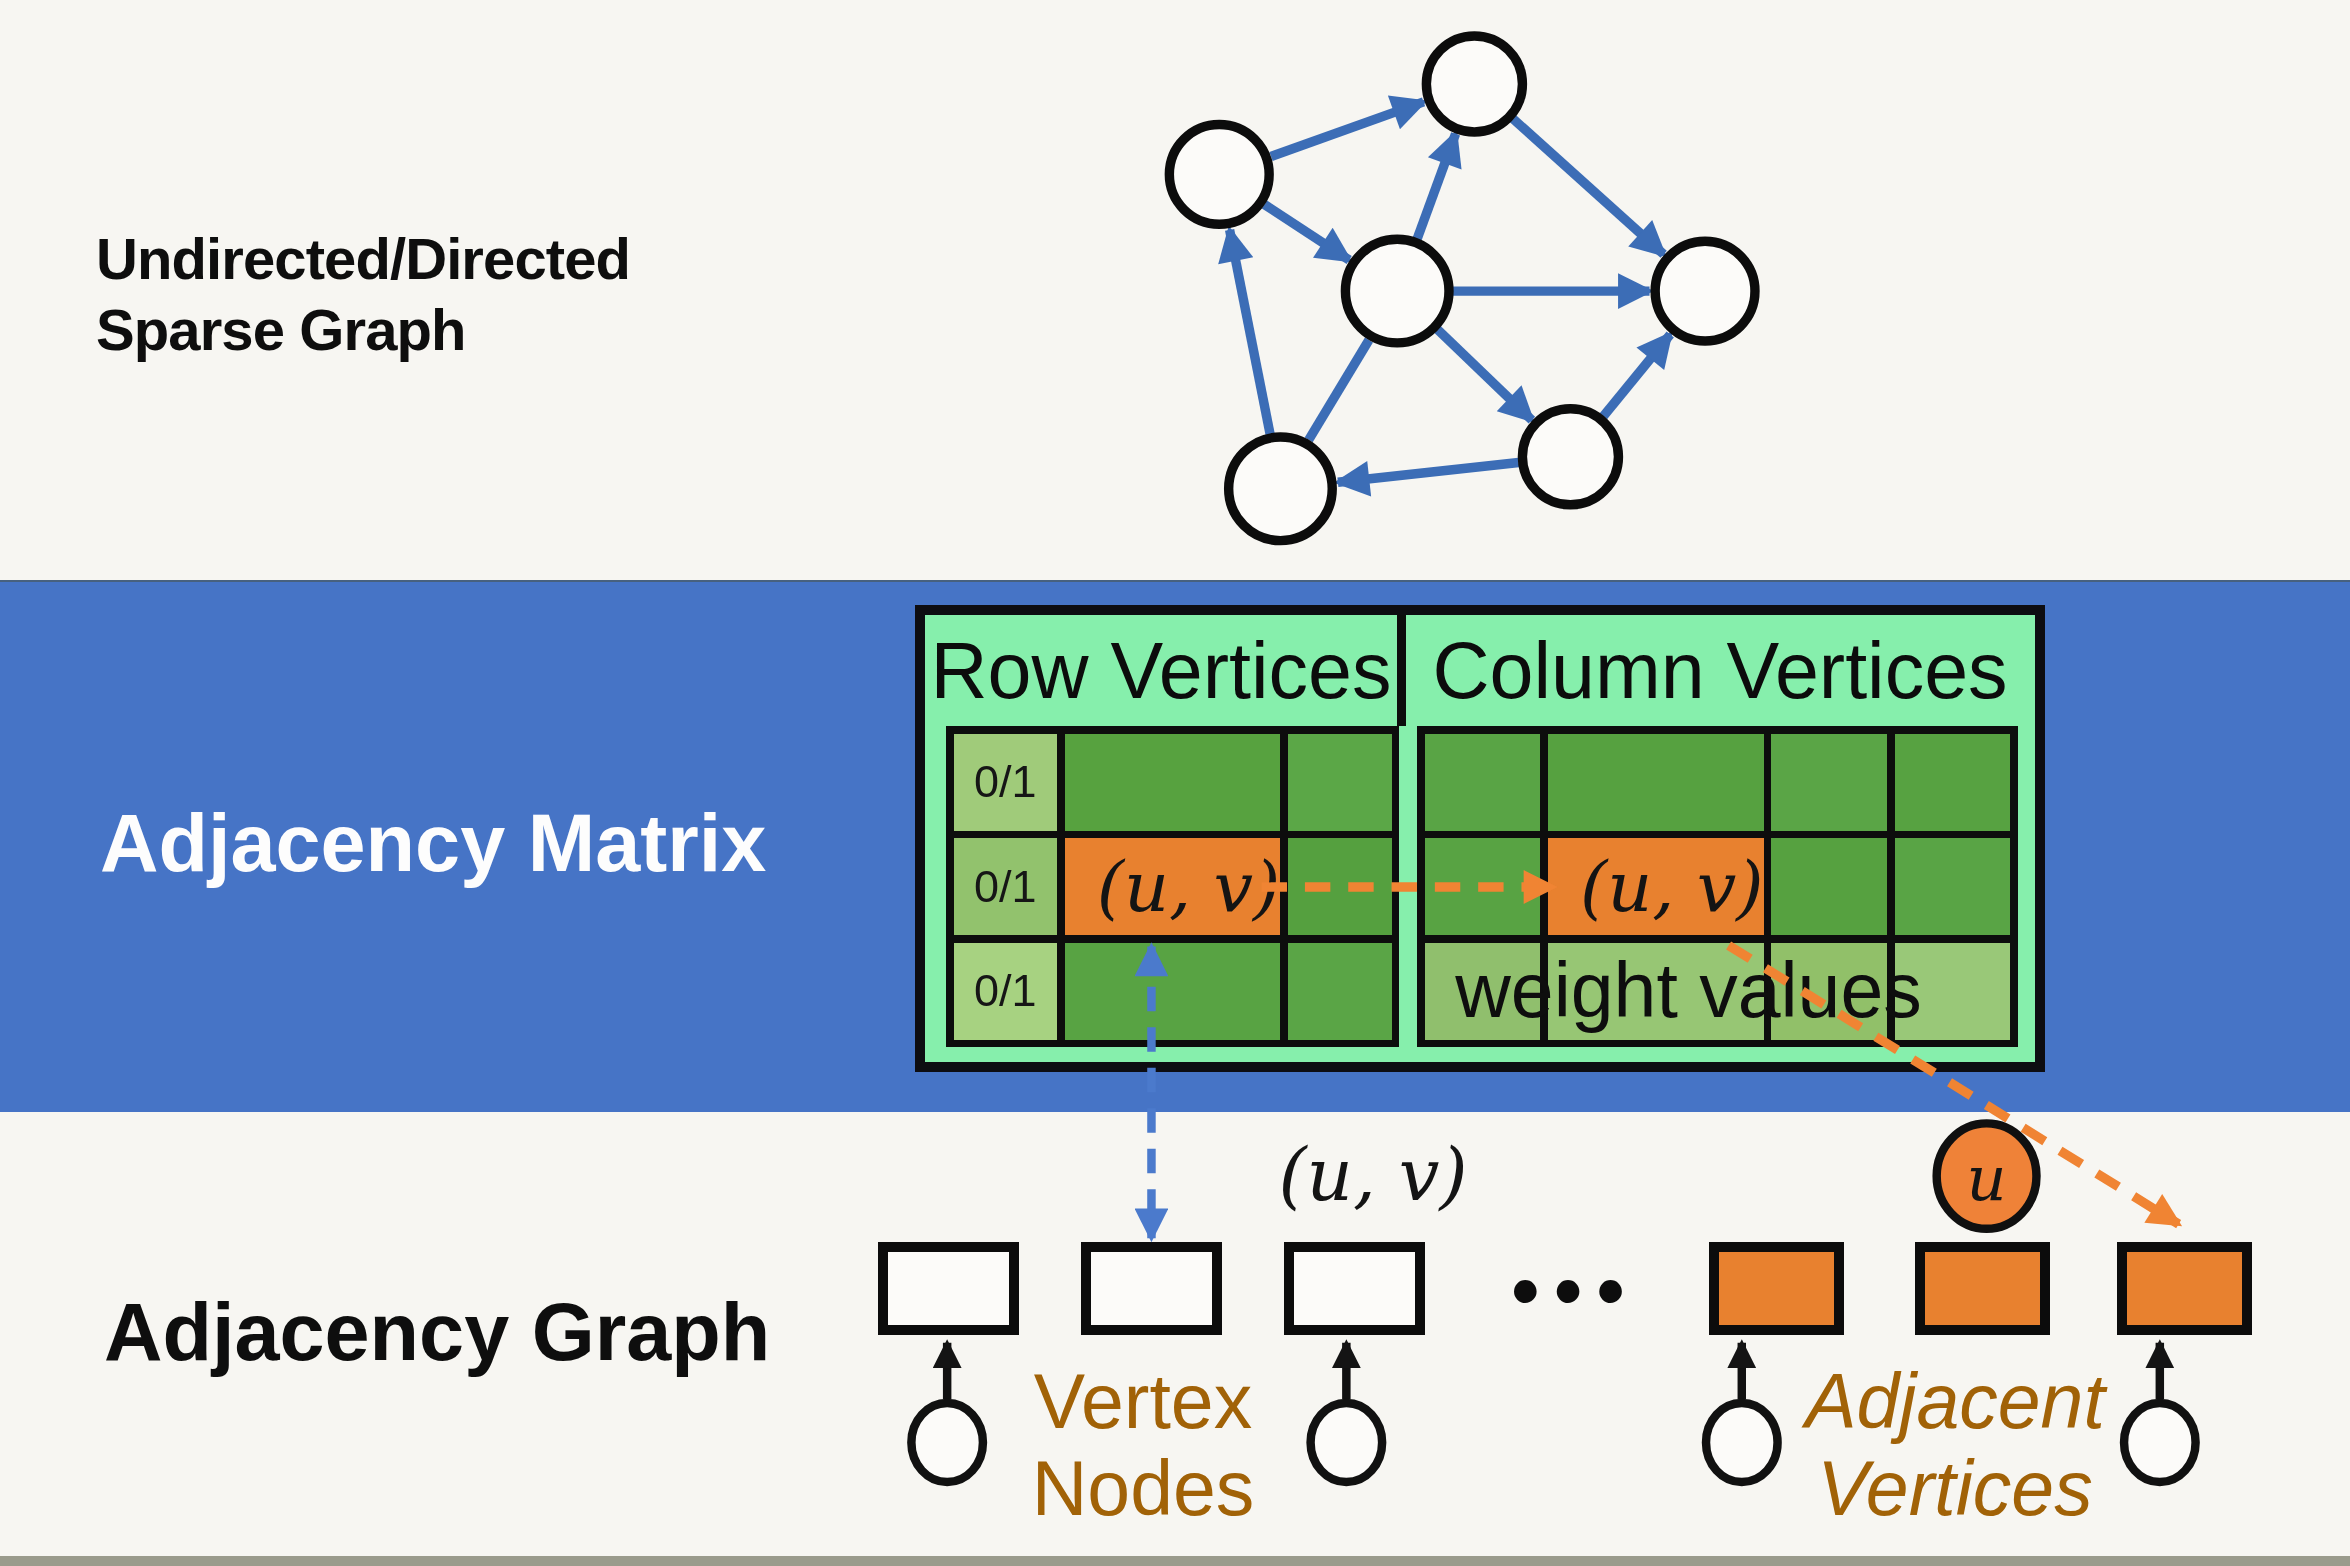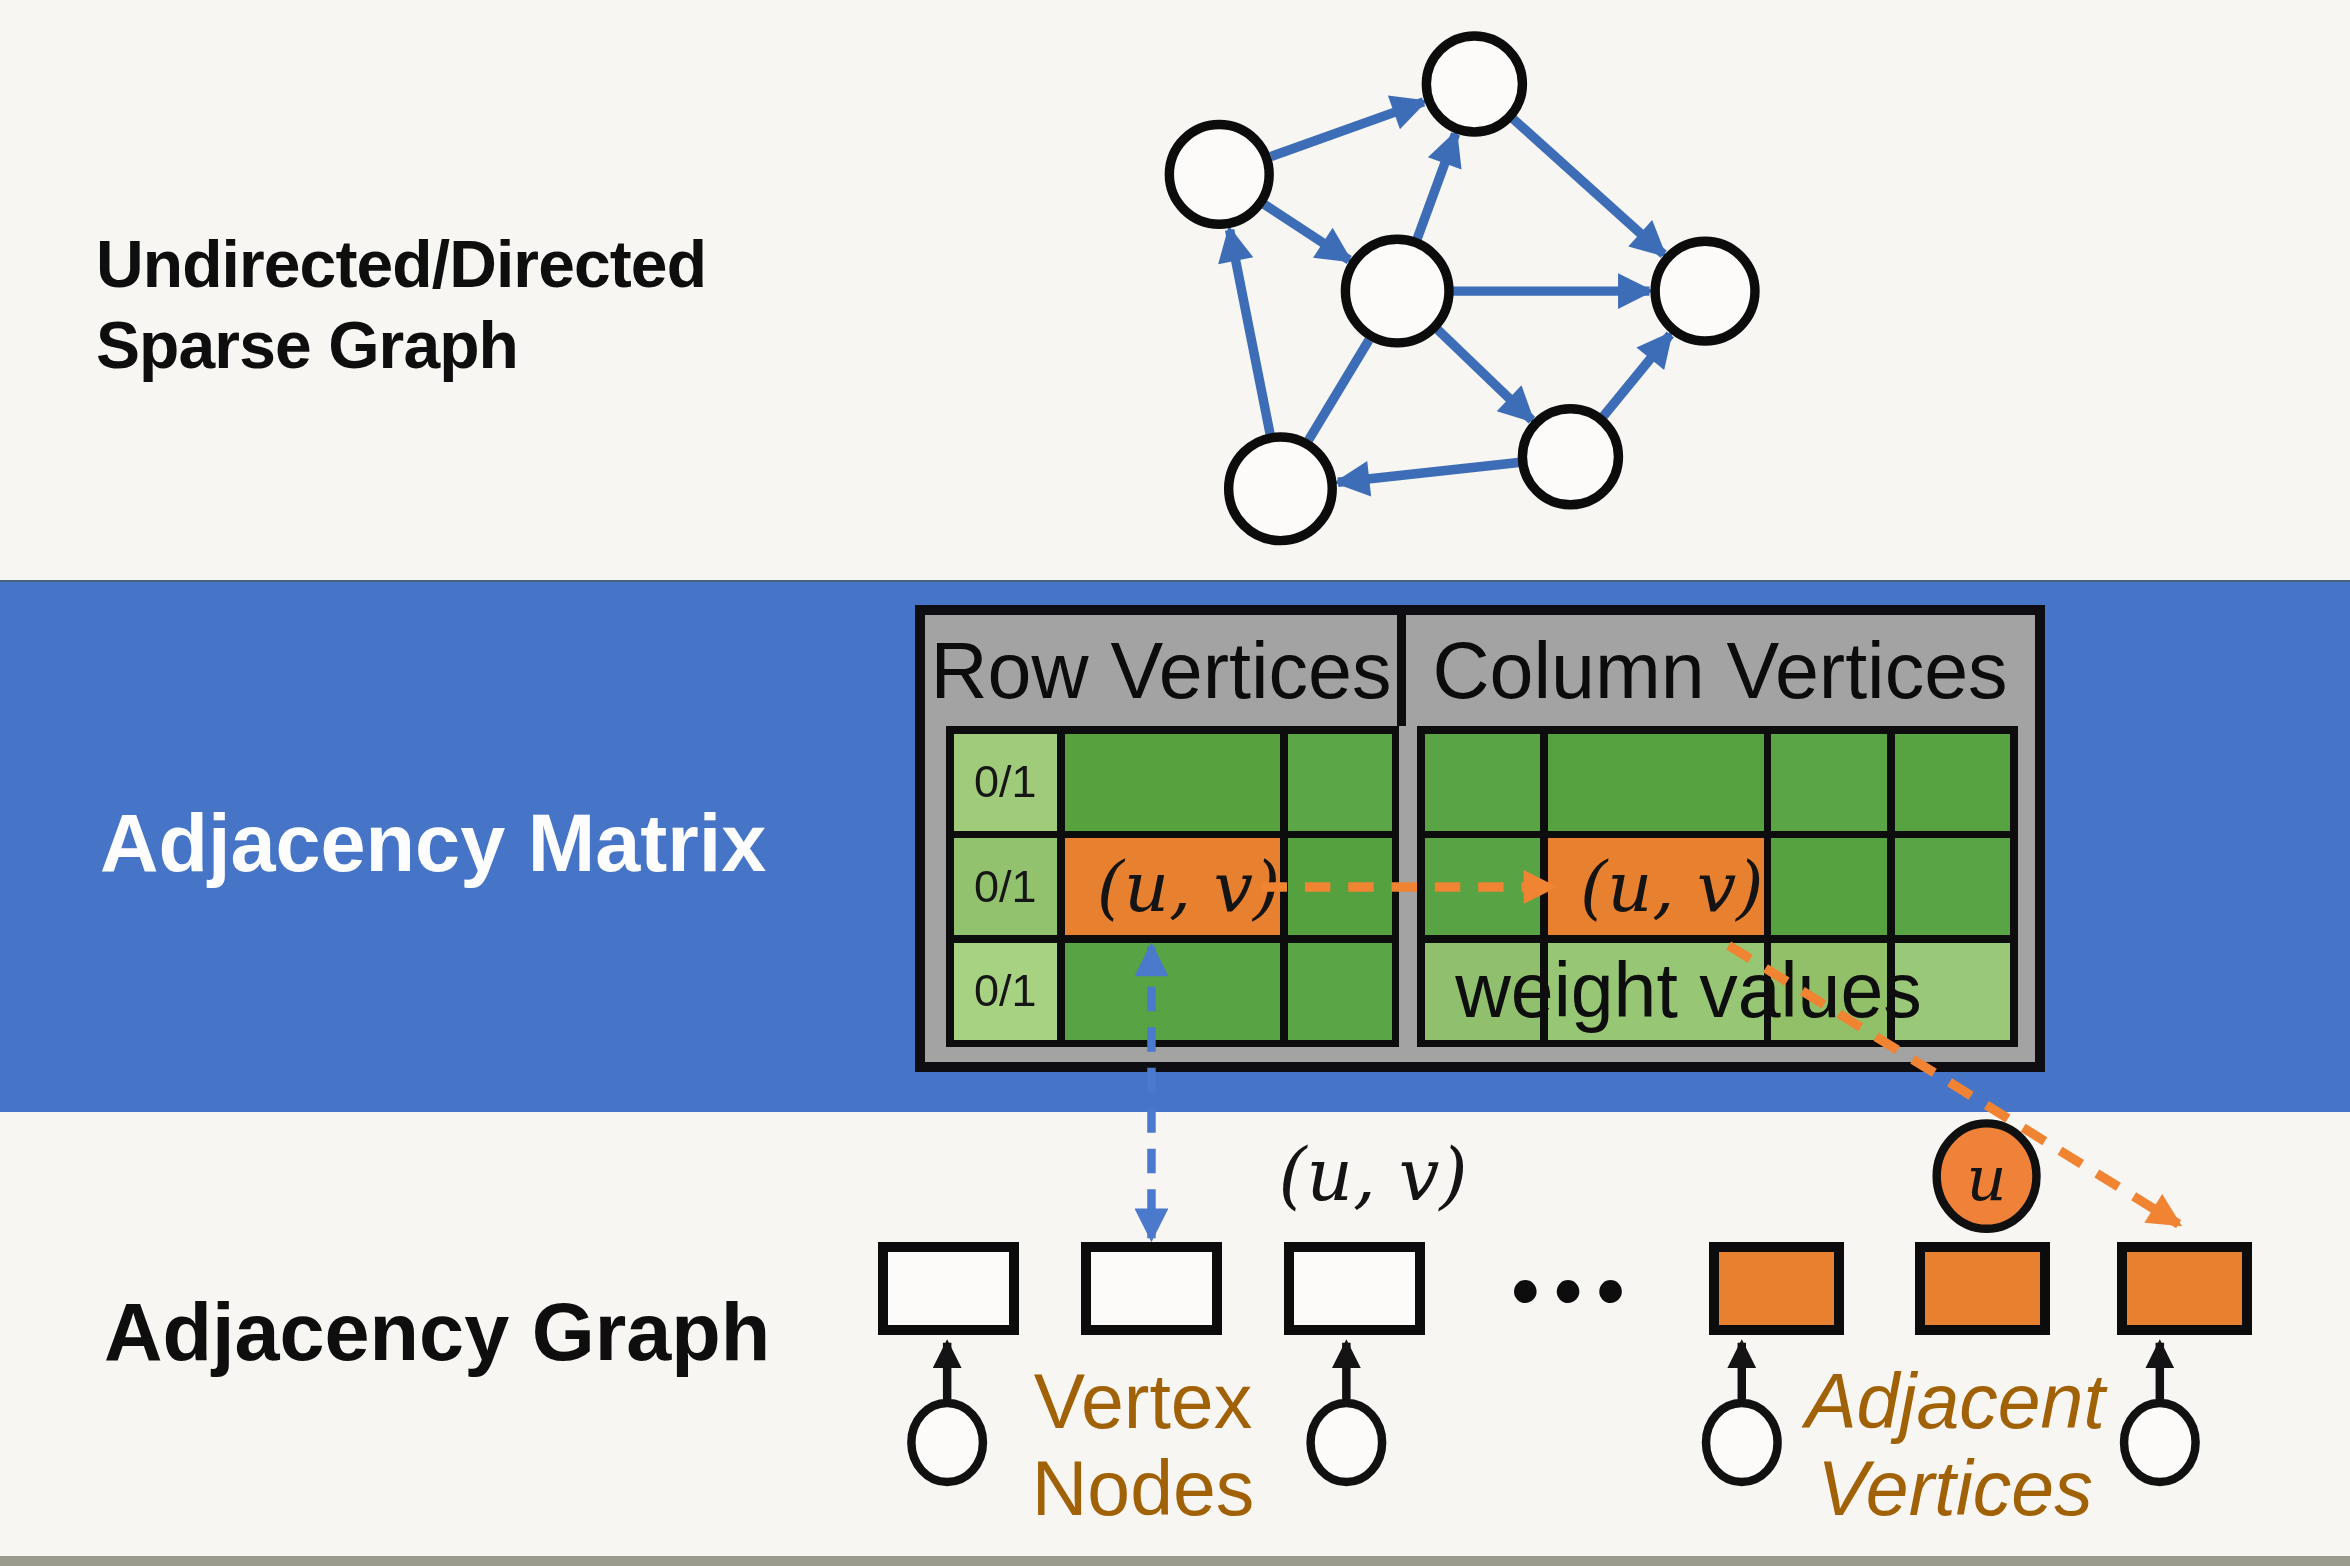--- a/index.html
+++ b/index.html
@@ -6,25 +6,25 @@
   .canvas{
     position:relative;width:2350px;height:1567px;overflow:hidden;
     background:#f7f6f2;
     font-family:"Liberation Sans", sans-serif;
     color:#0e0e0e;
   }
   
   .blue-band{position:absolute;left:0;top:580px;width:2350px;height:530px;background:#4674c6;border-top:2.8px solid #47617f;z-index:1;}
   .bottom-strip{position:absolute;left:0;top:1556px;width:2350px;height:11.3px;background:#9a9b8c;z-index:1;}
   
-  .h-title{position:absolute;left:96px;top:224px;font-size:66px;font-weight:bold;line-height:1.22;letter-spacing:-0.9px;z-index:2;}
+  .h-title{position:absolute;left:96px;top:224px;font-size:58px;font-weight:bold;line-height:1.22;letter-spacing:-0.9px;z-index:2;}
   .h-matrix{position:absolute;left:100px;top:797px;font-size:81px;font-weight:bold;color:#fdfdfd;z-index:2;text-align:center;}
   .h-list{position:absolute;left:104px;top:1286px;font-size:81px;font-weight:bold;z-index:2;}
   
-  .matrix-box{position:absolute;left:915px;top:605px;width:1110px;height:447px;background:#a3a3a3;border:10.4px solid #0d0d12;z-index:2;}
+  .matrix-box{position:absolute;left:915px;top:605px;width:1110px;height:447px;background:#86efac;border:10.4px solid #0d0d12;z-index:2;}
   .mhdr{position:absolute;top:0;height:111px;display:flex;align-items:center;justify-content:center;font-size:79px;color:#0c0c0c;white-space:nowrap;}
   .mhdr-left{left:0;width:472px;}
   .mhdr-right{left:480px;width:630px;}
   .mhdr-sep{position:absolute;left:472px;top:0;width:8.5px;height:111px;background:#0d0d0d;}
   .mgrid{position:absolute;top:111px;background:#0d0d0d;padding:7.5px;display:grid;gap:7.5px;box-sizing:border-box;}
   .mgrid1{left:21px;width:453px;height:321px;grid-template-columns:1fr 1.06fr 1fr;grid-template-rows:1fr 1fr 1fr;}
   .mgrid2{left:492px;width:601px;height:321px;grid-template-columns:1fr 1fr 1fr 1fr;grid-template-rows:1fr 1fr 1fr;}
   .cell{display:flex;align-items:center;justify-content:center;font-size:45px;color:#161616;}
   .c-l1{background:#a0cb7a;} .c-l2{background:#92c26d;} .c-l3{background:#a7d281;}
   .c-d1{background:#57a23f;} .c-d2{background:#5ba747;} .c-d3{background:#55a03f;}

